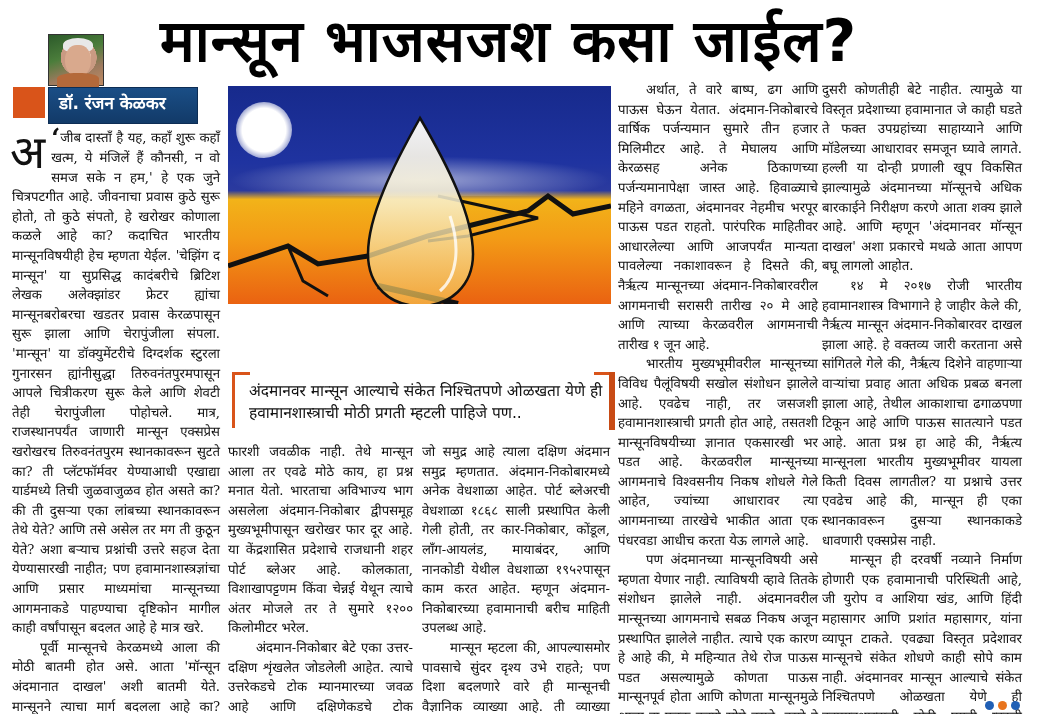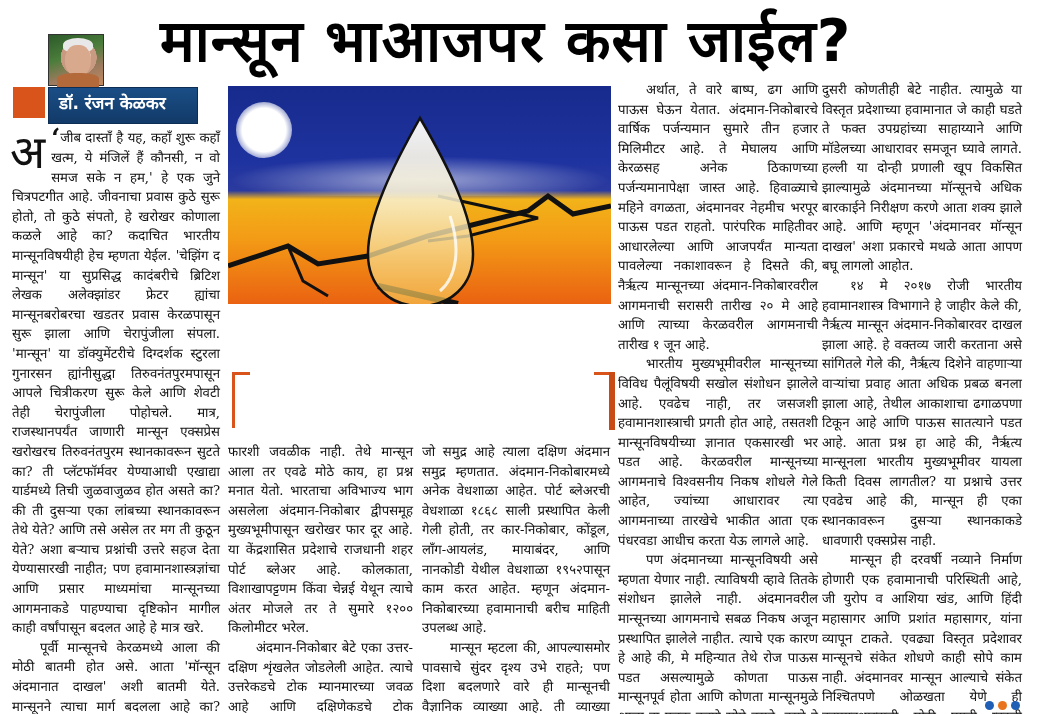--- a/index.html
+++ b/index.html
@@ -80,21 +80,21 @@
     position: absolute; left: 14px; top: 8px; width: 356px; font-size: 15.5px;
     line-height: 22px; color: #111; text-align: left;
   }
   .pullquote-right-bar { position: absolute; left: 609px; top: 372px; width: 6px; height: 58px; background: #c84b15; }
   .end-dots { position: absolute; left: 985px; top: 701px; display: flex; gap: 4px; }
   .end-dots span { width: 9px; height: 9px; border-radius: 50%; display: block; }
 </style>
 </head>
 <body>
 
-<div class="headline">मान्सून भाआजपर कसा जाईल?</div>
+<div class="headline">मान्सून भाजसजश कसा जाईल?</div>
 
 <div class="author-photo">
   <div class="hair"></div>
   <div class="face"></div>
   <div class="shirt"></div>
 </div>
 
 <div class="author-tag">
   <div class="sq"></div>
   <div class="name">डॉ. रंजन केळकर</div>
@@ -123,20 +123,21 @@
     <path d="M210,110 L310,132 L240,150 L200,155" stroke="#111" stroke-width="3" fill="none"></path>
     <path d="M150,200 L230,218" stroke="#111" stroke-width="6" fill="none"></path>
     <path d="M192,32 C220,80 245,130 245,168 C245,200 222,220 192,220 C162,220 140,200 140,168 C140,130 165,80 192,32 Z" fill="url(#dropg)" stroke="#111" stroke-width="2.5"></path>
     <path d="M222,130 C232,160 230,190 212,205" stroke="#ffffff" stroke-opacity="0.8" stroke-width="3" fill="none"></path>
   </svg>
 </div>
 
 <div class="pullquote">
   <div class="tl"></div>
   <div class="br"></div>
+  <div class="text">अंदमानवर मान्सून आल्याचे संकेत निश्चितपणे ओळखता येणे ही हवामानशास्त्राची मोठी प्रगती म्हटली पाहिजे पण..</div>
 </div>
 <div class="pullquote-right-bar"></div>
 
 <div class="col col2">
   <p class="noindent">फारशी जवळीक नाही. तेथे मान्सून आला तर एवढे मोठे काय, हा प्रश्न मनात येतो. भारताचा अविभाज्य भाग असलेला अंदमान-निकोबार द्वीपसमूह मुख्यभूमीपासून खरोखर फार दूर आहे. या केंद्रशासित प्रदेशाचे राजधानी शहर पोर्ट ब्लेअर आहे. कोलकाता, विशाखापट्टणम किंवा चेन्नई येथून त्याचे अंतर मोजले तर ते सुमारे १२०० किलोमीटर भरेल.</p>
   <p>अंदमान-निकोबार बेटे एका उत्तर-दक्षिण शृंखलेत जोडलेली आहेत. त्याचे उत्तरेकडचे टोक म्यानमारच्या जवळ आहे आणि दक्षिणेकडचे टोक थायलंडच्या जवळ आहे. उत्तरेकडच्या म्हणजे अंदमान बेटांभोवती जो समुद्र आहे त्याला उत्तर अंदमान समुद्र म्हणतात. दक्षिणेकडच्या म्हणजे निकोबार बेटांभोवती</p>
 </div>
 
 <div class="col col3">
   <p class="noindent">जो समुद्र आहे त्याला दक्षिण अंदमान समुद्र म्हणतात. अंदमान-निकोबारमध्ये अनेक वेधशाळा आहेत. पोर्ट ब्लेअरची वेधशाळा १८६८ साली प्रस्थापित केली गेली होती, तर कार-निकोबार, कोंडूल, लाँग-आयलंड, मायाबंदर, आणि नानकोडी येथील वेधशाळा १९५२पासून काम करत आहेत. म्हणून अंदमान-निकोबारच्या हवामानाची बरीच माहिती उपलब्ध आहे.</p>

